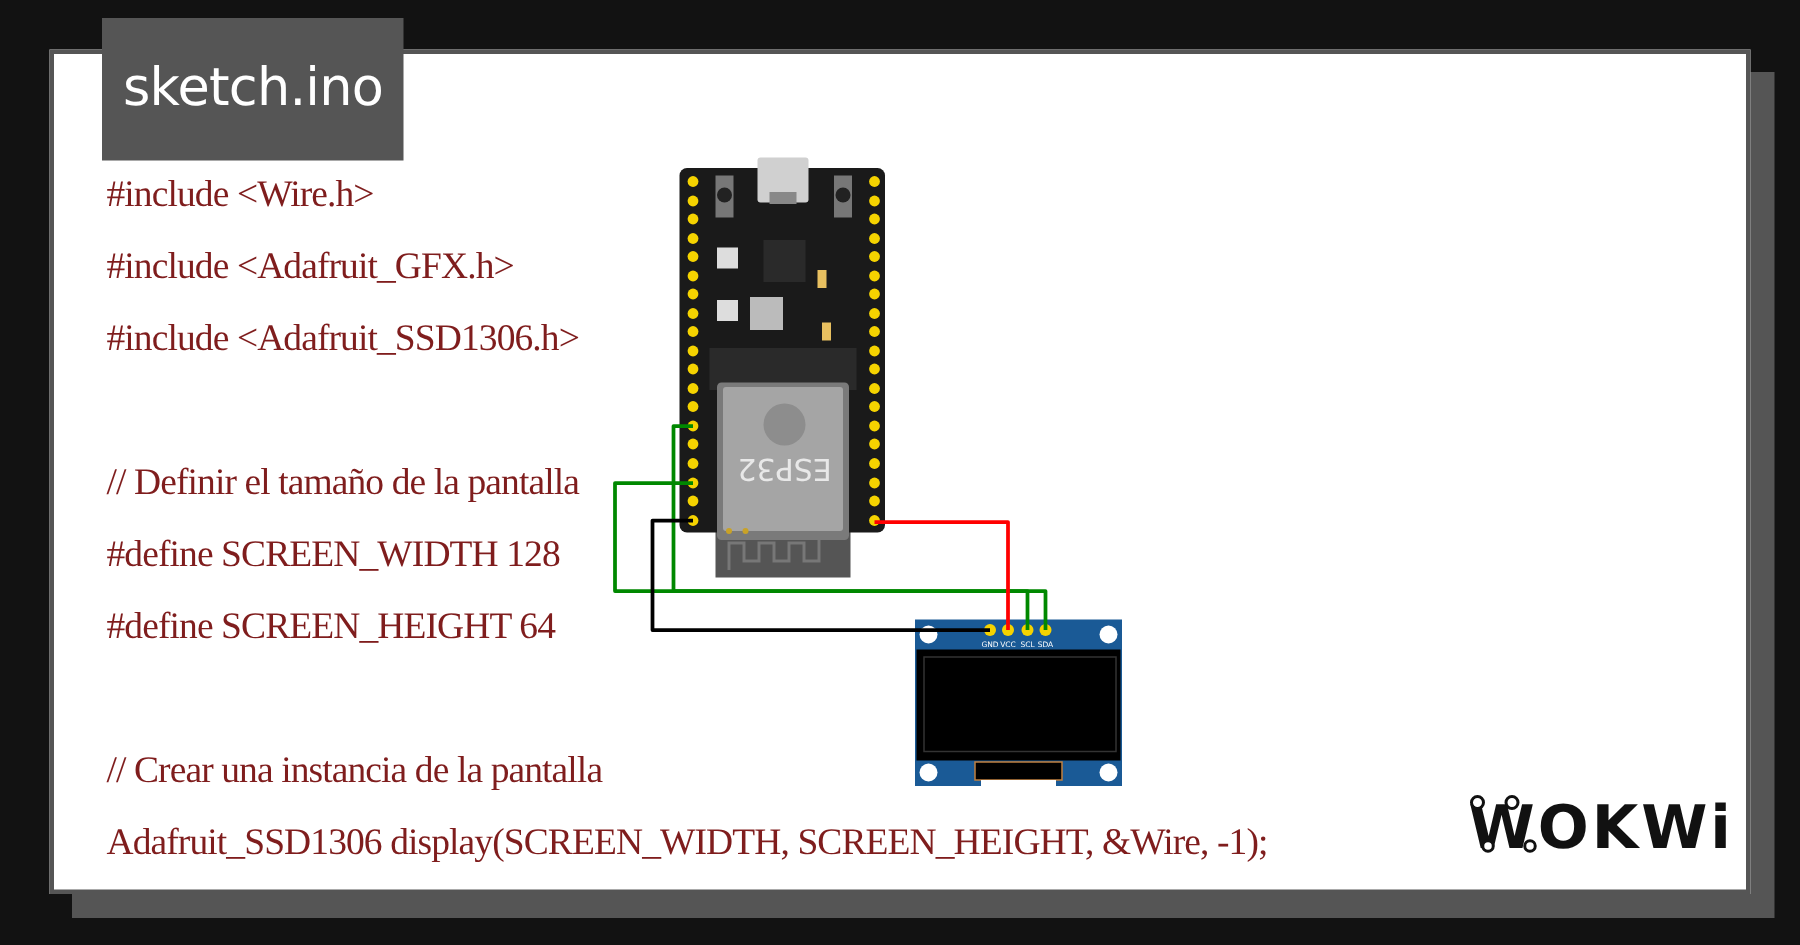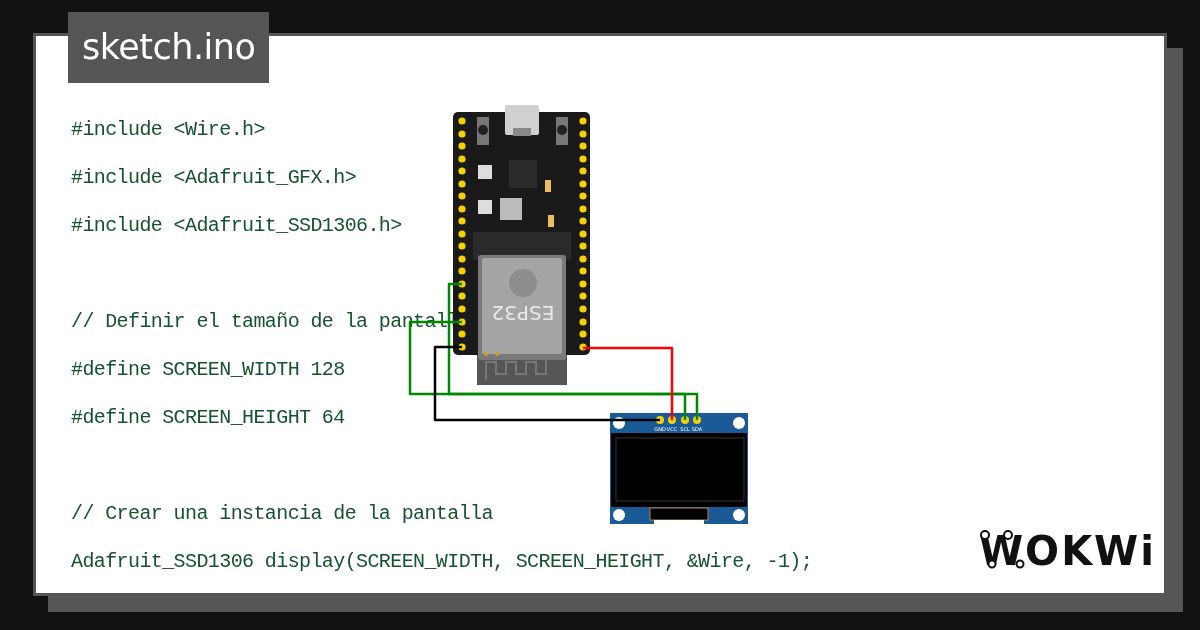--- a/index.html
+++ b/index.html
@@ -10,29 +10,29 @@
   }
   .shadow {
     position: absolute; left: 48px; top: 48px; width: 1135px; height: 564px;
     background: #555555;
   }
   .card {
     position: absolute; left: 33px; top: 33px; width: 1128px; height: 557px;
     background: #ffffff; border: 3px solid #555555; overflow: hidden;
   }
   .title-tab {
-    position: absolute; left: 68px; top: 12px; height: 63px; padding: 4px 14px;
+    position: absolute; left: 68px; top: 12px; height: 63px; padding: 16px 14px;
     background: #555555; color: #ffffff; font-size: 35px; line-height: 63px;
     font-family: "DejaVu Sans", sans-serif; letter-spacing: -0.5px;
     z-index: 5;
   }
   .code {
     position: absolute; left: 35px; top: 70px; margin: 0;
-    color: #14532d; font-size: 20px; line-height: 48px; white-space: pre;
-    font-family: Liberation Mono, monospace; letter-spacing: -0.6px;
+    color: #7f1d1d; font-size: 25px; line-height: 48px; white-space: pre;
+    font-family: Liberation Serif, serif; letter-spacing: -0.6px;
   }
   .code .line { display: block; height: 48px; }
   .diagram { position: absolute; left: 0; top: 0; width: 1200px; height: 630px; pointer-events: none; }
   .diagram * { pointer-events: auto; }
   .logo {
     position: absolute; left: 975px; top: 520px; width: 180px; height: 60px;
   }
 </style>
 </head>
 <body>

